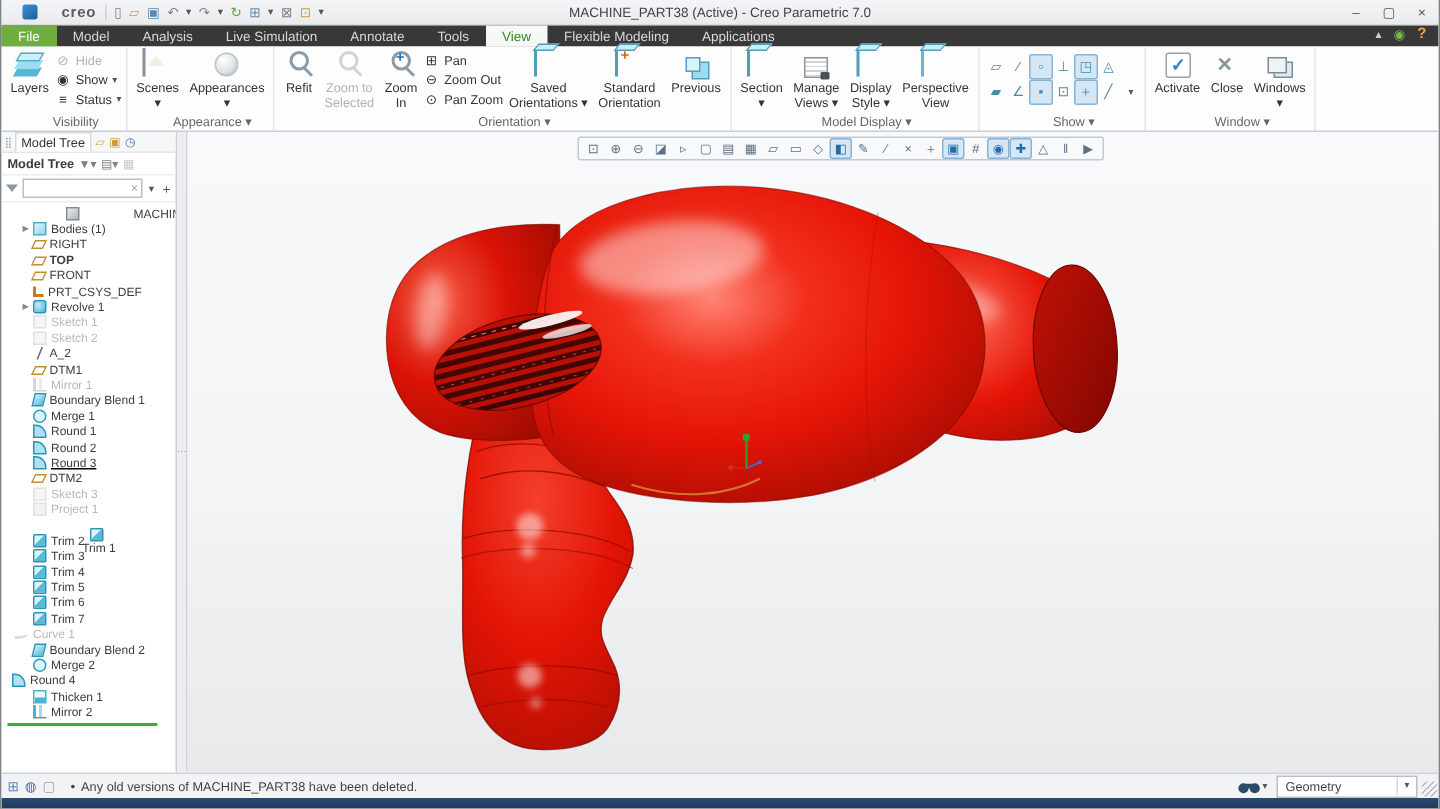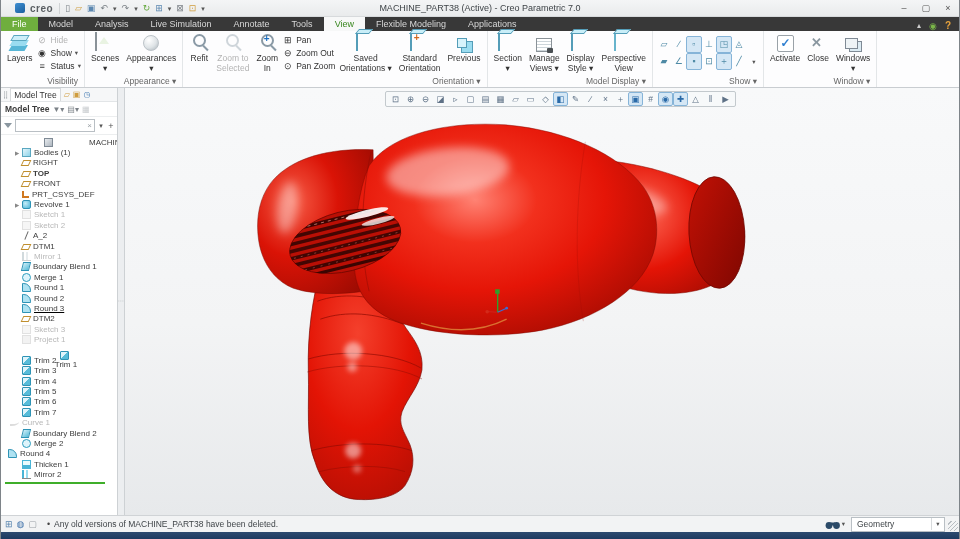--- a/index.html
+++ b/index.html
@@ -1,41 +1,41 @@
 <!DOCTYPE html>
 <html><head>
 <meta charset="utf-8">
 <style>
   html,body{margin:0;padding:0;background:#666;font-family:"Liberation Sans",sans-serif;}
   #app{position:relative;width:960px;height:539px;background:#fff;overflow:hidden;border-left:1px solid #7e8489;border-right:1px solid #7e8489;box-sizing:border-box;}
   
   .titlebar{position:absolute;left:0;top:0;width:100%;height:17px;background:linear-gradient(#f4f5f6,#e9ebec);border-bottom:1px solid #d7dadc;display:flex;align-items:center;font-size:9px;color:#4a4a4a;box-sizing:border-box;}
   .qat{display:flex;align-items:center;gap:4px;padding-left:4px;}
-  .logo{display:flex;align-items:flex-start;gap:5px;padding-right:6px;border-right:1px solid #d0d3d5;padding-left:10px;}
+  .logo{display:flex;align-items:flex-start;gap:16px;padding-right:6px;border-right:1px solid #d0d3d5;padding-left:10px;}
   .logo .lsq{width:10px;height:10px;background:linear-gradient(145deg,#3f8fd2,#1a5f9e);border-radius:2px;}
   .logo .ltxt{font-weight:bold;color:#5a5f63;font-size:10px;letter-spacing:.5px;}
   .qbtn{font-size:9px;line-height:11px;color:#7b8187;padding:0 1px;cursor:default;}
   .qbtn.c-tan{color:#cf9d3e}.qbtn.c-blue{color:#5b87b0}.qbtn.c-green{color:#64a83c}.qbtn.caret{font-size:7px;color:#555;}
   .ttl{position:absolute;left:0;right:0;text-align:center;pointer-events:none;color:#3f4448;}
   .winbtns{margin-left:auto;display:flex;}
   .winbtn{width:22px;height:15px;text-align:center;line-height:14px;font-size:9px;color:#555;}
   
-  .menubar{position:absolute;left:0;top:17px;width:100%;height:14px;background:#383838;display:flex;align-items:flex-end;}
+  .menubar{position:absolute;left:0;top:17px;width:100%;height:14px;background:#383838;display:flex;align-items:flex-start;}
   .mtab{padding:0 11px;font-size:9px;line-height:14px;color:#d8d8d8;cursor:default;white-space:nowrap;}
   .mtab.file{background:#6fae3e;color:#fff;}
   .mtab.active{background:#f7f8f8;color:#39871f;}
   .menuright{margin-left:auto;display:flex;align-items:center;gap:8px;padding-right:8px;}
   .mric{font-size:8px;color:#cfcfcf;}
   .mric.user{color:#7ab648;font-size:9px;}
   .mric.help{color:#e8a33d;font-weight:bold;font-size:10px;}
   
   .ribbon{position:absolute;left:0;top:31px;width:100%;height:57px;background:#fdfdfe;border-bottom:1px solid #c9cdd1;box-sizing:border-box;display:flex;}
   .rgroup{display:flex;flex-direction:column;border-right:1px solid #e3e6e8;}
   .rbody{height:44px;display:flex;align-items:flex-start;padding:1px 3px 0 3px;gap:1px;}
-  .rlabel{height:12px;font-size:8.5px;color:#666;text-align:right;line-height:12px;white-space:nowrap;padding:0 6px;margin-left:16px;}
+  .rlabel{height:12px;font-size:8.5px;color:#666;text-align:center;line-height:12px;white-space:nowrap;padding:0 6px;margin-left:16px;}
   .bigbtn{display:flex;flex-direction:column;align-items:center;padding:1px 3px;gap:0px;}
   .blabel{font-size:8.5px;line-height:9.5px;color:#333;text-align:center;white-space:pre-line;}
   .bigbtn.dim .blabel{color:#b3b3b3;}
   .bigicon{width:20px;height:20px;position:relative;margin-bottom:1px;}
   .stack{display:flex;flex-direction:column;justify-content:flex-start;padding-top:2px;gap:1px;}
   .smallbtn{display:flex;align-items:center;gap:3px;height:12px;font-size:8.5px;color:#333;white-space:nowrap;}
   .smallbtn.dim{color:#b3b3b3;}
   .sic{width:11px;text-align:center;font-size:9px;line-height:11px;}
   .scaret{font-size:6.5px;color:#555;}
   

